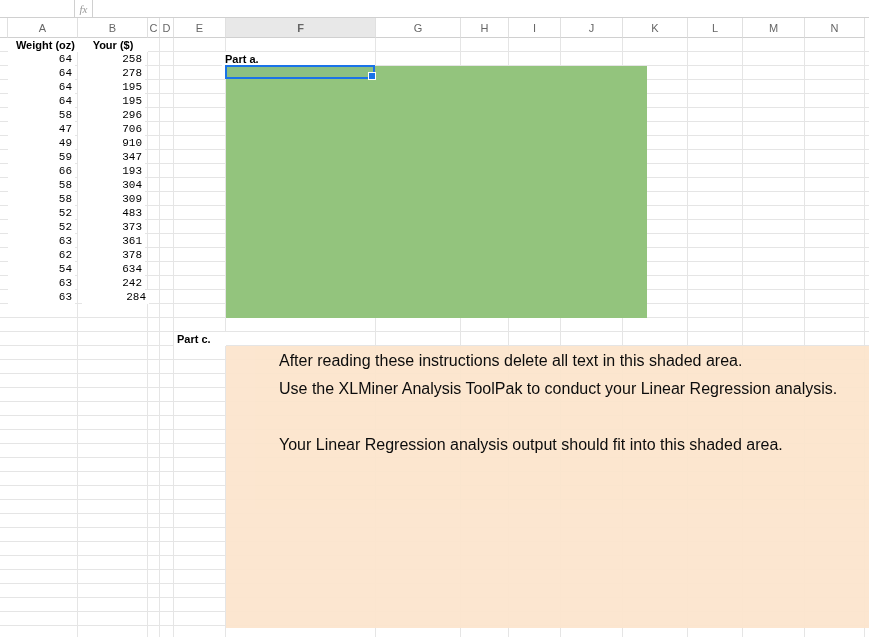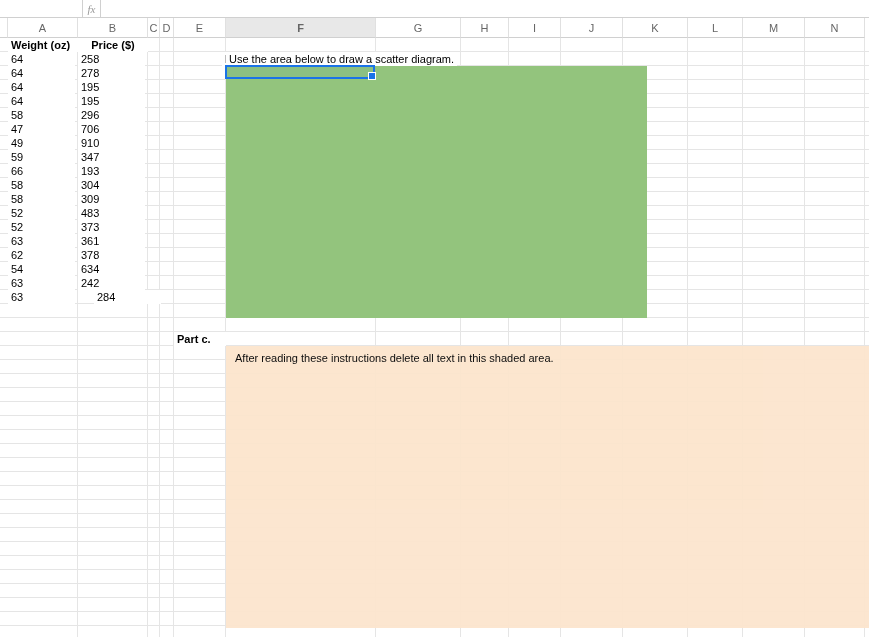--- a/index.html
+++ b/index.html
@@ -1,17 +1,17 @@
 <!DOCTYPE html>
 <html><head>
 <meta charset="utf-8">
 <style>
   * { box-sizing: border-box; }
   html, body { margin: 0; padding: 0; width: 869px; height: 637px; font-family: Arial, sans-serif; font-size: 11px; background: #fff; overflow: hidden; }
-  .fxbar { position: absolute; top: 0; left: 0; right: 0; height: 18px; border-bottom: 1px solid #d0d0d0; display: flex; align-items: center; padding-left: 8px; }
+  .fxbar { position: absolute; top: 0; left: 0; right: 0; height: 18px; border-bottom: 1px solid #d0d0d0; display: flex; align-items: center; }
   .fxbar .namecell { width: 75px; border-right: 1px solid #d0d0d0; height: 100%; display:flex; align-items:center; padding-left:6px; color:#666; }
   .fxbar .fxlabel { width: 18px; text-align: center; font-style: italic; color: #999; font-family: 'Times New Roman', serif; border-right:1px solid #d0d0d0; height:100%; display:flex; align-items:center; justify-content:center;}
   .fxbar .fxinput { flex: 1; height: 100%; padding-left: 6px; display:flex; align-items:center; }
 
   .sheet { position: absolute; top: 18px; left: 0; right: 0; bottom: 0; overflow: hidden; }
 
   
   .colheads { display: flex; height: 20px; line-height: 20px; color: #666; background: #fff; position: absolute; top:0; left:0; right:0; }
   .colseg { border-right: 1px solid #e0e0e0; border-bottom: 1px solid #d0d0d0; text-align:center; flex-shrink:0; }
   .rowhead { width: 8px; background:#fff; }
@@ -23,32 +23,32 @@
 
   
   .gridcols { position: absolute; top: 20px; left: 8px; right: 0; bottom: 0; display: flex; pointer-events: none; }
   .gridcols .gc { border-right: 1px solid #e5e5e5; flex-shrink: 0; }
   .gridrows { position: absolute; top: 20px; left: 0; right: 0; bottom: 0; pointer-events: none; }
   .gridrows .gr { height: 14px; border-bottom: 1px solid #e5e5e5; }
 
   
   .cells { position: absolute; top: 20px; left: 8px; right:0; bottom:0; }
   .cell { position: absolute; height: 14px; line-height: 14px; padding: 0 3px; overflow: visible; white-space: nowrap; background: #fff; }
-  .r { text-align: left; }
+  .r { text-align: right; font-family: Liberation Mono, monospace; }
   .b { font-weight: bold; }
 
   
   .greenbox { position: absolute; background: #93c47d; }
   .yellowbox { position: absolute; background: #fce5cd; opacity: 0.95; }
 
   
   .sel { position: absolute; border: 2px solid #1a73e8; background: rgba(26,115,232,0.05); }
   .sel::after { content:''; position:absolute; right:-3px; bottom:-3px; width:6px; height:6px; background:#1a73e8; border:1px solid #fff; }
   .activeColHead { background:#e8e8e8; font-weight:bold; }
-  .yellowtxt { position:absolute; padding:0 3px; font-size:11px; white-space:nowrap; }
+  .yellowtxt { position:absolute; padding:0 3px; font-size:16px; white-space:nowrap;margin-left:44px; }
 </style>
 </head>
 <body>
 
 <div class="fxbar">
   <div class="namecell"></div>
   <div class="fxlabel">fx</div>
   <div class="fxinput"></div>
 </div>
 
@@ -132,27 +132,28 @@
       <div class="gr"></div>
       <div class="gr"></div>
       <div class="gr"></div>
     </div>
 
   <div class="cells">
     <div class="greenbox" style="left:218px; top:28px; width:421px; height:252px;"></div>
 
     <div class="yellowbox" style="left:218px; top:308px; width:645px; height:282px;">
       <div class="yellowtxt" style="left:6px; top:6px;">After reading these instructions delete all text in this shaded area.</div>
+      <div class="yellowtxt" style="left:6px; top:34px;">Use the XLMiner Analysis ToolPak to conduct your Linear Regression analysis.</div>
+      <div class="yellowtxt" style="left:6px; top:90px;">Your Linear Regression analysis output should fit into this shaded area.</div>
     </div>
 
-    <div class="cell b" style="left:0; top:0; width:70px; text-align:left;">Weight (oz)</div>
-    <div class="cell b" style="left:70px; top:0; width:70px; text-align:center;">Price ($)</div>
+    <div class="cell b" style="left:0; top:0; width:70px; text-align:right;">Weight (oz)</div>
+    <div class="cell b" style="left:70px; top:0; width:70px; text-align:center;">Your ($)</div>
 
     <div class="cell b" style="left:166px; top:14px; width:52px;margin-left:48px;">Part a.</div>
-    <div class="cell" style="left:218px; top:14px;">Use the area below to draw a scatter diagram.</div>
 
     <div class="cell b" style="left:166px; top:294px; width:52px;">Part c.</div>
 
     <div id="datacells">
         <div class="cell r" style="left:0; top:14px; width:67px;">64</div>
         <div class="cell r" style="left:70px; top:14px; width:67px;">258</div>
         <div class="cell r" style="left:0; top:28px; width:67px;">64</div>
         <div class="cell r" style="left:70px; top:28px; width:67px;">278</div>
         <div class="cell r" style="left:0; top:42px; width:67px;">64</div>
         <div class="cell r" style="left:70px; top:42px; width:67px;">195</div>
@@ -178,19 +179,19 @@
         <div class="cell r" style="left:70px; top:182px; width:67px;">373</div>
         <div class="cell r" style="left:0; top:196px; width:67px;">63</div>
         <div class="cell r" style="left:70px; top:196px; width:67px;">361</div>
         <div class="cell r" style="left:0; top:210px; width:67px;">62</div>
         <div class="cell r" style="left:70px; top:210px; width:67px;">378</div>
         <div class="cell r" style="left:0; top:224px; width:67px;">54</div>
         <div class="cell r" style="left:70px; top:224px; width:67px;">634</div>
         <div class="cell r" style="left:0; top:238px; width:67px;">63</div>
         <div class="cell r" style="left:70px; top:238px; width:67px;">242</div>
         <div class="cell r" style="left:0; top:252px; width:67px;">63</div>
-        <div class="cell r" style="left:86px; top:252px; width:67px;">284</div>
+        <div class="cell r" style="left:74px; top:252px; width:67px;">284</div>
       </div>
 
     <div class="sel" style="left:217px; top:27px; width:150px; height:14px;"></div>
   </div>
 
 </div>
 
 </body></html>

